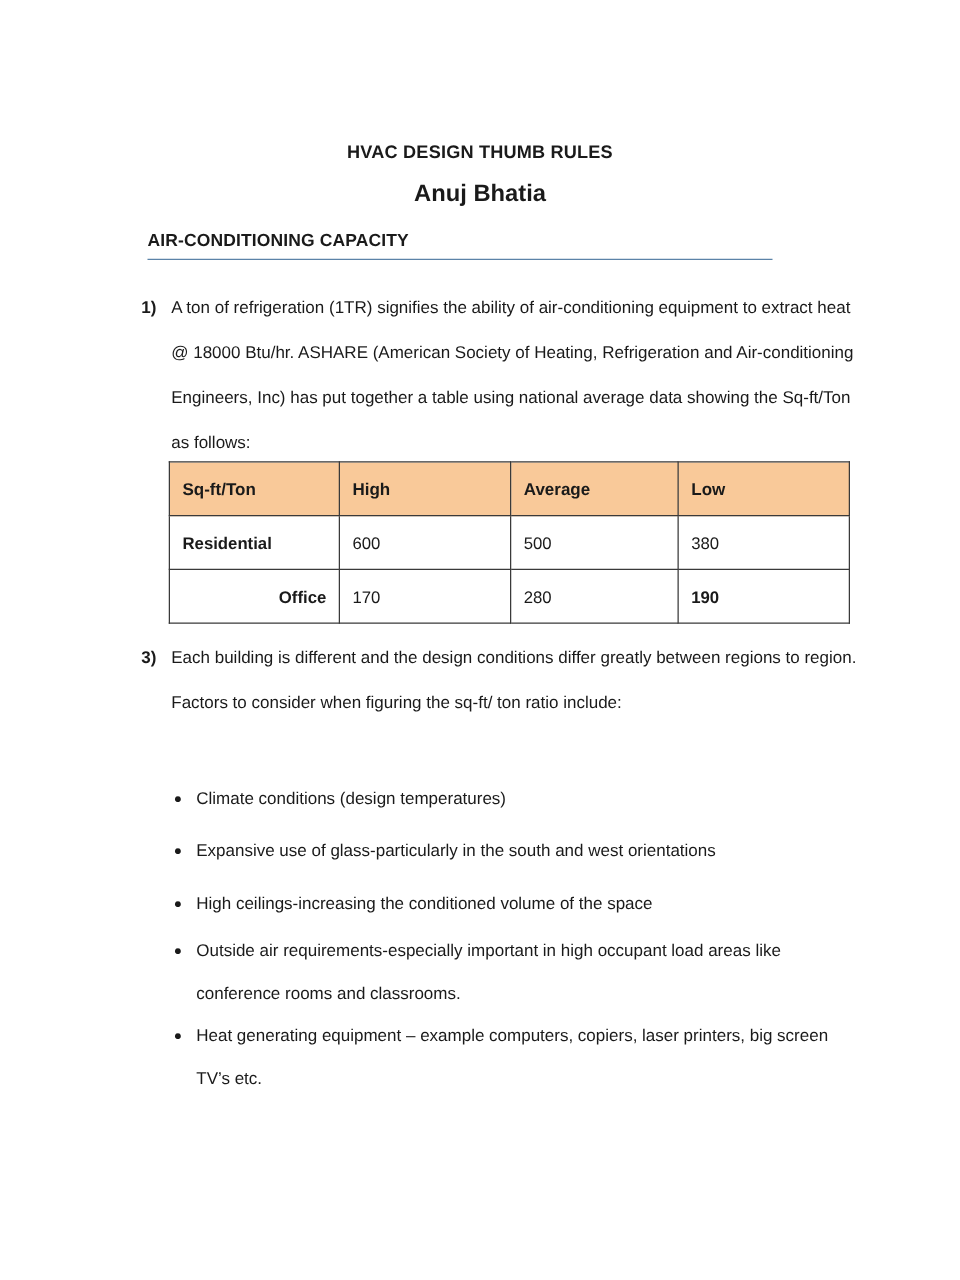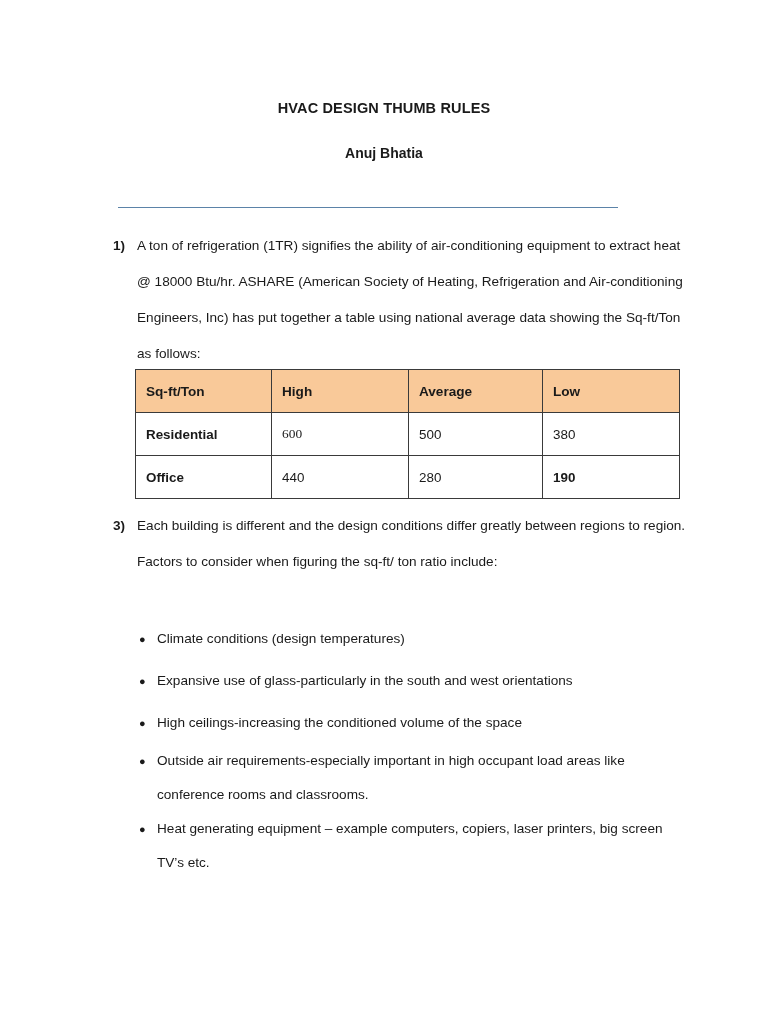--- a/index.html
+++ b/index.html
@@ -21,32 +21,32 @@
     left: 0; top: 0;
     width: 768px;
     height: 1024px;
     background: #ffffff;
   }
 
   
   .doc-title {
     position: absolute;
     left: 0; right: 0;
-    top: 100px;
+    top: 114px;
     text-align: center;
     font-size: 14.5px;
     font-weight: bold;
     letter-spacing: 0.15px;
   }
   .doc-author {
     position: absolute;
     left: 0; right: 0;
     top: 145px;
     text-align: center;
-    font-size: 14px;
+    font-size: 19px;
     font-weight: bold;
   }
 
   
   .section-heading {
     position: absolute;
     left: 118px;
     top: 184px;
     font-size: 14px;
     font-weight: bold;
@@ -153,20 +153,21 @@
 </style>
 </head>
 <body>
 
 <div class="page">
 
   <div class="doc-title">HVAC DESIGN THUMB RULES</div>
 
   <div class="doc-author">Anuj Bhatia</div>
 
+  <div class="section-heading">AIR-CONDITIONING CAPACITY</div>
 
   <div class="section-rule" style="background: rgb(91, 131, 168);"></div>
 
   <div class="num-item" id="para-1">
     <span class="marker">1)</span>
     <span class="body">A ton of refrigeration (1TR) signifies the ability of air-conditioning equipment to extract heat @ 18000 Btu/hr. ASHARE (American Society of Heating, Refrigeration and Air-conditioning Engineers, Inc) has put together a table using national average data showing the Sq-ft/Ton as follows:</span>
   </div>
 
   <div class="tbl-wrap">
     <table class="data">
@@ -180,27 +181,27 @@
         <tr>
           <th style="background: rgb(249, 201, 153); border-color: rgb(58, 58, 58);">Sq-ft/Ton</th>
           <th style="background: rgb(249, 201, 153); border-color: rgb(58, 58, 58);">High</th>
           <th style="background: rgb(249, 201, 153); border-color: rgb(58, 58, 58); margin-left: 44px;">Average</th>
           <th style="background: rgb(249, 201, 153); border-color: rgb(58, 58, 58);">Low</th>
         </tr>
       </thead>
       <tbody>
         <tr>
           <td class="rowhead" style="border-color: rgb(58, 58, 58); margin-top: 12px;">Residential</td>
-          <td style="border-color: rgb(58, 58, 58); font-family: Liberation Serif, serif;">600</td>
+          <td style="border-color: rgb(58, 58, 58);">600</td>
           <td style="border-color: rgb(58, 58, 58);">500</td>
           <td style="border-color: rgb(58, 58, 58);">380</td>
         </tr>
         <tr>
-          <td class="rowhead" style="border-color: rgb(58, 58, 58);">Office</td>
-          <td style="border-color: rgb(58, 58, 58);">440</td>
+          <td class="rowhead" style="border-color: rgb(58, 58, 58); text-align: right;">Office</td>
+          <td style="border-color: rgb(58, 58, 58);">170</td>
           <td style="border-color: rgb(58, 58, 58);">280</td>
           <td style="border-color: rgb(58, 58, 58); font-weight: bold;">190</td>
         </tr>
       </tbody>
     </table>
   </div>
 
   <div class="num-item" id="para-3">
     <span class="marker">3)</span>
     <span class="body">Each building is different and the design conditions differ greatly between regions to region. Factors to consider when figuring the sq-ft/ ton ratio include:</span>

